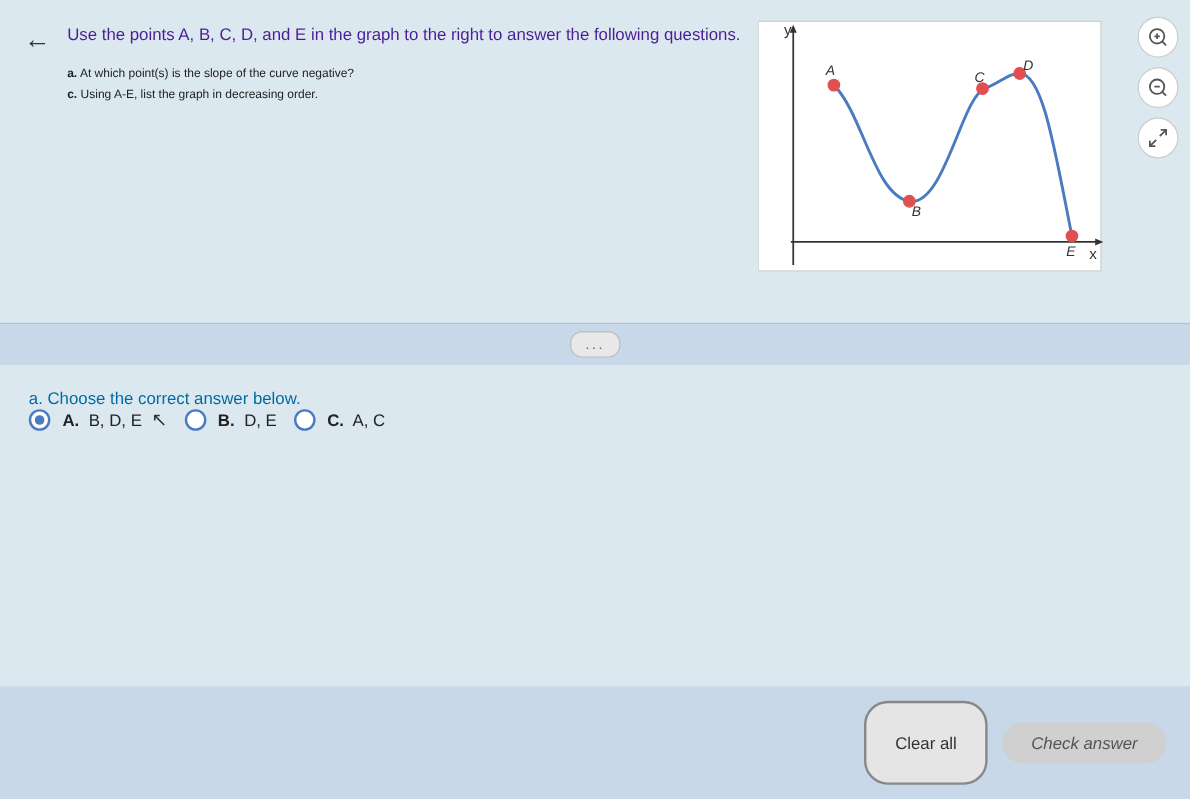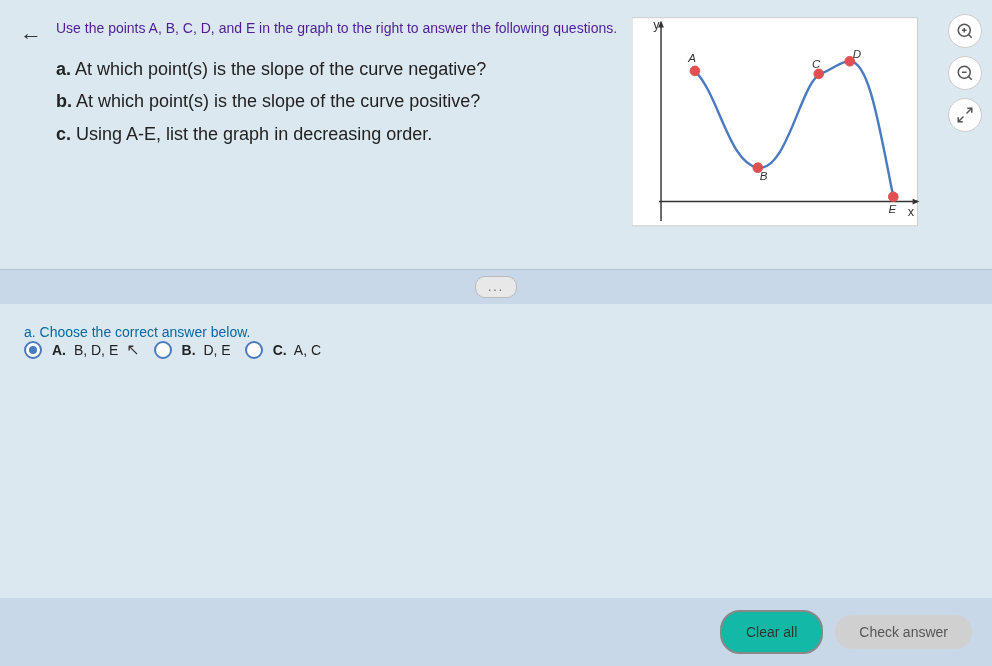--- a/index.html
+++ b/index.html
@@ -45,21 +45,21 @@
     }
 
     .question-intro {
       font-size: 14px;
       color: #4c1d95;
       line-height: 1.5;
       margin-bottom: 14px;
     }
 
     .question-parts {
-      font-size: 18px;
+      font-size: 10px;
       color: #222;
       line-height: 1.8;
     }
 
     .question-parts .part-label {
       font-weight: bold;
     }
 
     
     .graph-area {
@@ -181,39 +181,40 @@
     .bottom-bar {
       display: flex;
       justify-content: flex-end;
       align-items: center;
       padding: 12px 20px;
       gap: 12px;
       background: #c8d8e8;
     }
 
     .btn-clear-all {
-      background: #14b8a6;
+      background: #e5e5e5;
       border: 2px solid #888;
       border-radius: 20px;
-      padding: 12px 24px;
+      padding: 25px 24px;
       font-size: 14px;
       color: #333;
       cursor: pointer;
       font-weight: 500;
     }
 
     .btn-check-answer {
       background: #d0d0d0;
       border: none;
       border-radius: 20px;
       padding: 9px 24px;
       font-size: 14px;
       color: #555;
       cursor: pointer;
       font-weight: 500;
+      font-style: italic;
     }
 
     
     .cursor-arrow {
       font-size: 16px;
       color: #333;
       margin-left: 4px;
     }
   </style>
 </head>
@@ -226,24 +227,20 @@
     <div class="back-arrow">←</div>
 
     <div class="question-text-block">
       <div class="question-intro">Use the points A, B, C, D, and E in the graph to the right to answer the following questions.</div>
       <div class="question-parts">
         <div>
           <span class="part-label">a.</span>
           <span>At which point(s) is the slope of the curve negative?</span>
         </div>
         <div>
-          <span class="part-label">b.</span>
-          <span>At which point(s) is the slope of the curve positive?</span>
-        </div>
-        <div>
           <span class="part-label">c.</span>
           <span>Using A-E, list the graph in decreasing order.</span>
         </div>
       </div>
     </div>
 
     <div class="graph-area">
       <svg class="graph-svg" viewBox="0 0 310 230" xmlns="http://www.w3.org/2000/svg">
 
         <rect x="0" y="0" width="295" height="215" fill="white" stroke="#ccc" stroke-width="1"></rect>

